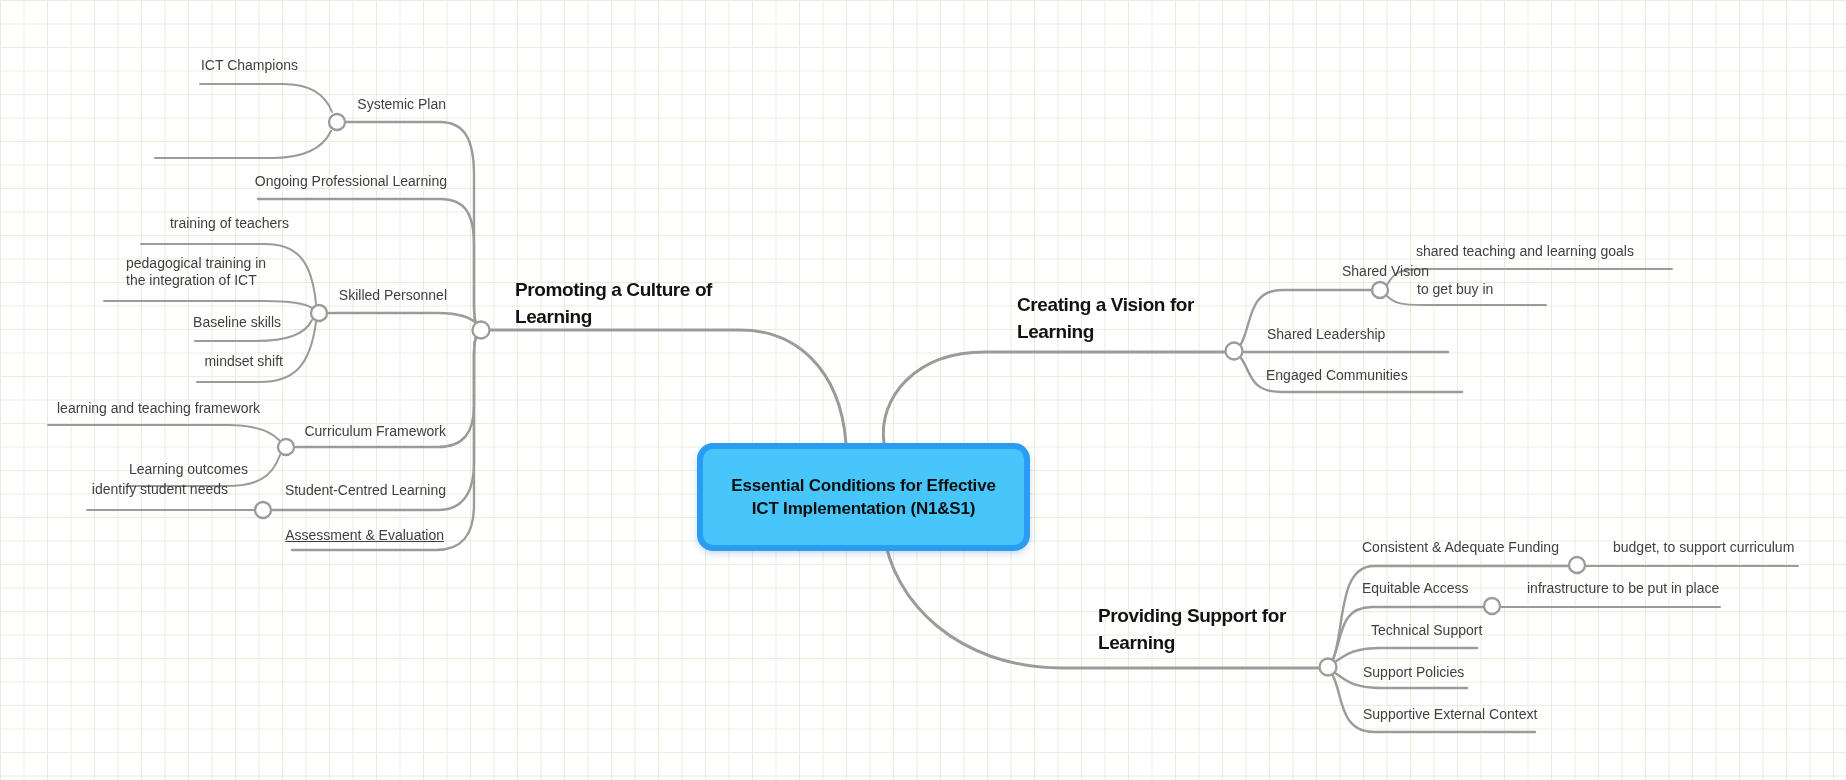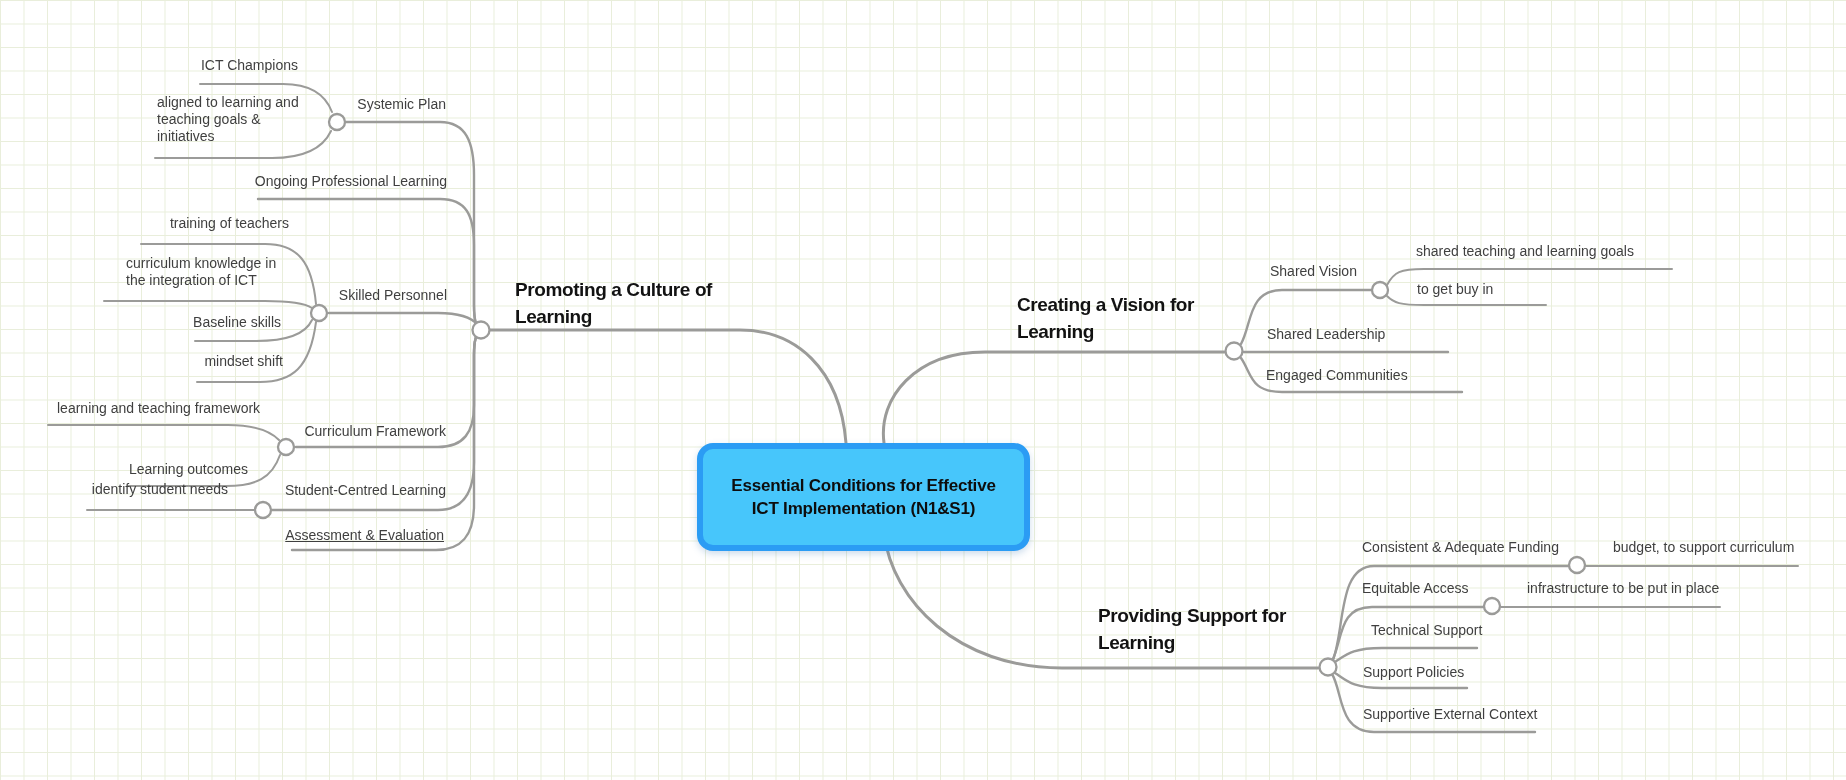--- a/index.html
+++ b/index.html
@@ -106,43 +106,38 @@
   <div class="heading" style="left:1017px;top:291px;">
     <span>Creating a Vision for</span>
     <span>Learning</span>
   </div>
   <div class="heading" style="left:1098px;top:602px;">
     <span>Providing Support for</span>
     <span>Learning</span>
   </div>
 
   <div class="lbl" style="right:1548px;top:57px;">ICT Champions</div>
-  <div class="lbl ml" style="left:157px;top:94px;">
-    <span>aligned to learning and</span>
-    <span>teaching goals &amp;</span>
-    <span>initiatives</span>
-  </div>
   <div class="lbl" style="right:1400px;top:96px;">Systemic Plan</div>
   <div class="lbl" style="right:1399px;top:173px;">Ongoing Professional Learning</div>
   <div class="lbl" style="right:1557px;top:215px;">training of teachers</div>
   <div class="lbl ml" style="left:126px;top:255px;">
-    <span>curriculum knowledge in</span>
+    <span>pedagogical training in</span>
     <span>the integration of ICT</span>
   </div>
   <div class="lbl" style="right:1399px;top:287px;">Skilled Personnel</div>
   <div class="lbl" style="right:1565px;top:314px;text-align:right;">Baseline skills</div>
   <div class="lbl" style="right:1563px;top:353px;">mindset shift</div>
   <div class="lbl" style="left:57px;top:400px;">learning and teaching framework</div>
   <div class="lbl" style="right:1400px;top:423px;">Curriculum Framework</div>
   <div class="lbl" style="right:1598px;top:461px;">Learning outcomes</div>
   <div class="lbl" style="right:1618px;top:481px;">identify student needs</div>
   <div class="lbl" style="right:1400px;top:482px;">Student-Centred Learning</div>
   <div class="lbl" style="right:1402px;top:527px;text-decoration:underline;">Assessment &amp; Evaluation</div>
 
-  <div class="lbl" style="left:1270px;top:263px;">Shared Vision</div>
+  <div class="lbl" style="left:1342px;top:263px;">Shared Vision</div>
   <div class="lbl" style="left:1416px;top:243px;">shared teaching and learning goals</div>
   <div class="lbl" style="left:1417px;top:281px;">to get buy in</div>
   <div class="lbl" style="left:1267px;top:326px;">Shared Leadership</div>
   <div class="lbl" style="left:1266px;top:367px;">Engaged Communities</div>
 
   <div class="lbl" style="left:1362px;top:539px;">Consistent &amp; Adequate Funding</div>
   <div class="lbl" style="left:1613px;top:539px;">budget, to support curriculum</div>
   <div class="lbl" style="left:1362px;top:580px;">Equitable Access</div>
   <div class="lbl" style="left:1527px;top:580px;">infrastructure to be put in place</div>
   <div class="lbl" style="left:1363px;top:622px;margin-left:8px;">Technical Support</div>

